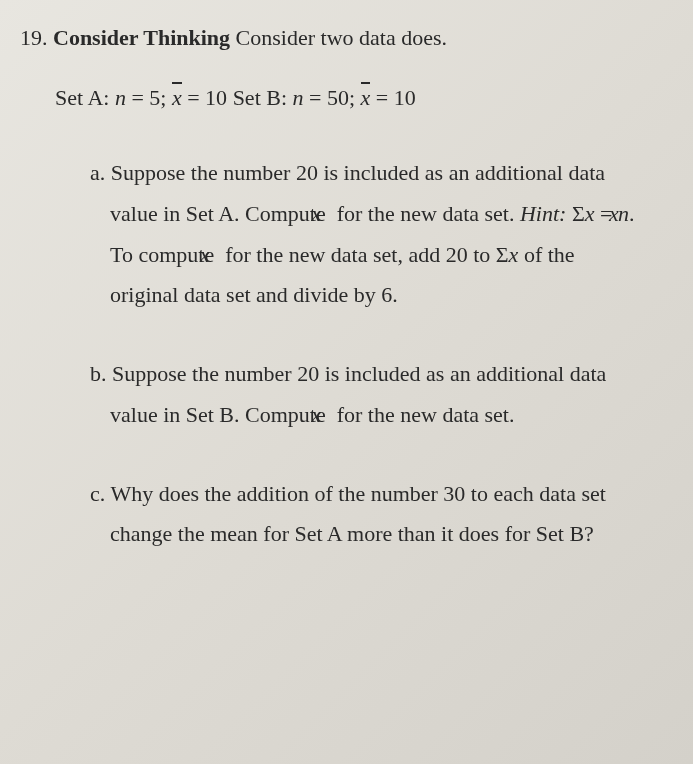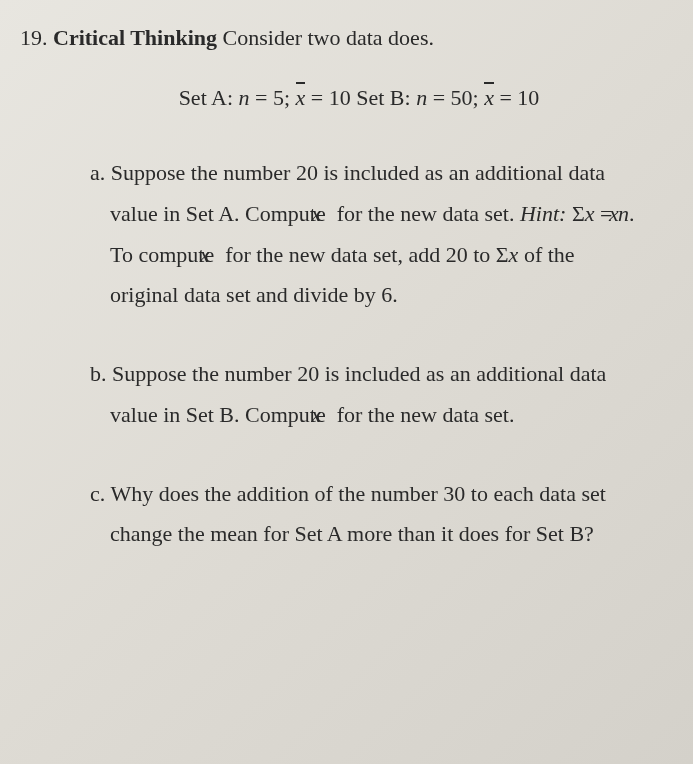--- a/index.html
+++ b/index.html
@@ -19,21 +19,20 @@
     .question-number {
       display: inline;
     }
     .bold {
       font-weight: bold;
     }
     .sets-line {
       font-size: 22px;
       margin-left: 35px;
       margin-bottom: 28px;
-      text-align: center;
     }
     .math-var {
       font-style: italic;
       font-family: 'Times New Roman', serif;
     }
     .xbar {
       font-style: italic;
       font-family: 'Times New Roman', serif;
       position: relative;
       display: inline-block;
@@ -62,21 +61,21 @@
     }
     .sigma {
       font-family: 'Times New Roman', serif;
     }
   </style>
 </head>
 <body>
 
 <div class="question-header">
   <span class="question-number">19.</span>
-  <span class="bold">Critical Thinking</span>
+  <span class="bold">Consider Thinking</span>
   <span>Consider two data does.</span>
 </div>
 
 <div class="sets-line">
   <span>Set A:</span>
   <span class="math-var">n</span>
   <span>= 5;</span>
   <span class="xbar">x</span>
   <span>= 10</span>
   <span>Set B:</span>

